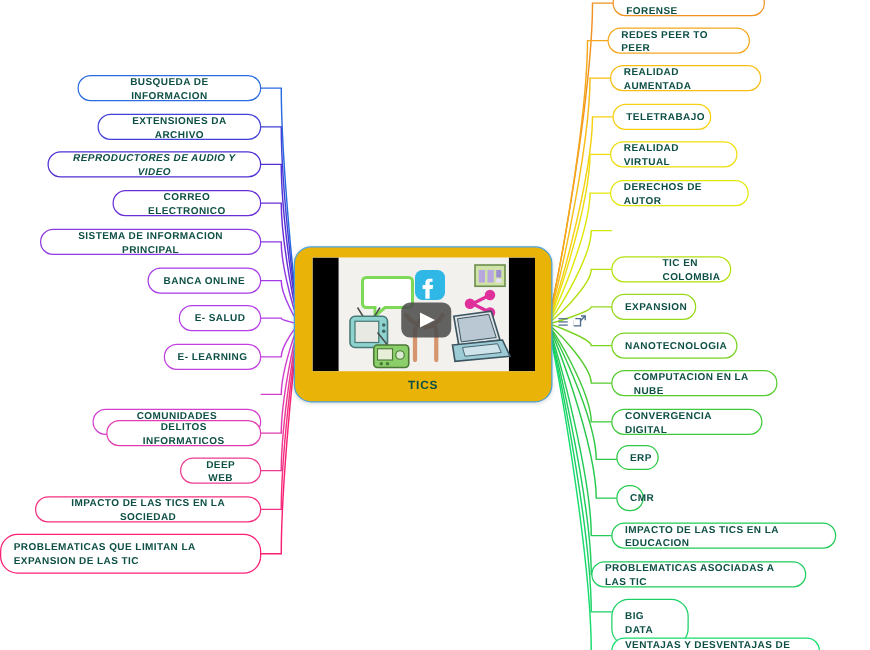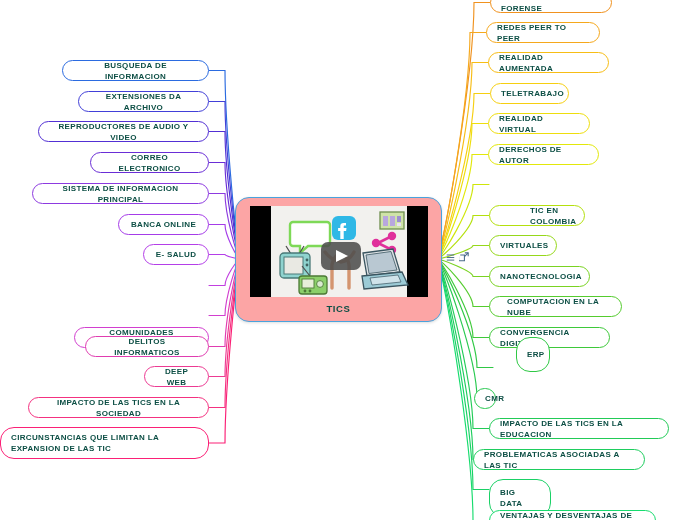--- a/index.html
+++ b/index.html
@@ -54,21 +54,21 @@
     justify-content: flex-start;
     text-align: left;
   }
   #central {
     position: absolute;
     left: 235px;
     top: 197px;
     width: 207px;
     height: 125px;
     box-sizing: border-box;
-    background: #fca5a5;
+    background: #eab308;
     border: 1.5px solid #4aa3dd;
     border-radius: 14px;
     box-shadow: 0 1px 3px rgba(0,0,0,0.13);
     display: flex;
     flex-direction: column;
     align-items: center;
     padding: 8px 8px 0 8px;
   }
   #video-thumb {
     position: relative;
@@ -227,41 +227,42 @@
     </svg>
     <svg class="tool-icon" width="10" height="10" viewBox="0 0 12 12">
       <path d="M1.5 3.5 h5 v7 h-7 v-5" fill="none" stroke="#4a6b8a" stroke-width="1.3"></path>
       <path d="M7 1 h4 v4" fill="none" stroke="#4a6b8a" stroke-width="1.3"></path>
       <line x1="11" y1="1" x2="6.5" y2="5.5" stroke="#4a6b8a" stroke-width="1.3"></line>
     </svg>
   </div>
 
 <div class="node left" style="left: 62px; top: 60px; width: 147px; height: 21px; border-color: rgb(43, 107, 224);"><span>BUSQUEDA DE INFORMACION</span></div>
     <div class="node left" style="left: 78px; top: 91px; width: 131px; height: 21px; border-color: rgb(66, 64, 216);"><span>EXTENSIONES DA ARCHIVO</span></div>
-    <div class="node left" style="left: 38px; top: 121px; width: 171px; height: 21px; border-color: rgb(82, 48, 212);"><span>REPRODUCTORES DE AUDIO Y VIDEO</span></div>
+    <div class="node left" style="left: 38px; top: 121px; width: 171px; height: 21px; border-color: rgb(82, 48, 212); font-style: italic;"><span>REPRODUCTORES DE AUDIO Y VIDEO</span></div>
     <div class="node left" style="left: 90px; top: 152px; width: 119px; height: 21px; border-color: rgb(106, 46, 214);"><span>CORREO ELECTRONICO</span></div>
     <div class="node left" style="left: 32px; top: 183px; width: 177px; height: 21px; border-color: rgb(141, 58, 224);"><span>SISTEMA DE INFORMACION PRINCIPAL</span></div>
     <div class="node left" style="left: 118px; top: 214px; width: 91px; height: 21px; border-color: rgb(165, 60, 232);"><span>BANCA ONLINE</span></div>
     <div class="node left" style="left: 143px; top: 244px; width: 66px; height: 21px; border-color: rgb(180, 63, 232);"><span>E- SALUD</span></div>
+    <div class="node left" style="left: 131px; top: 275px; width: 78px; height: 21px; border-color: rgb(194, 64, 224);"><span>E- LEARNING</span></div>
     <div class="node left" style="left: 74px; top: 305px; width: 135px; height: 21px; border-color: rgb(210, 63, 207); margin-top: 22px;"><span>COMUNIDADES VIRTUALES</span></div>
     <div class="node left" style="left: 85px; top: 336px; width: 124px; height: 21px; border-color: rgb(224, 61, 176);"><span>DELITOS INFORMATICOS</span></div>
     <div class="node left" style="left: 144px; top: 366px; width: 65px; height: 21px; border-color: rgb(236, 59, 147);"><span>DEEP WEB</span></div>
     <div class="node left" style="left: 28px; top: 397px; width: 181px; height: 21px; border-color: rgb(244, 49, 128);"><span>IMPACTO DE LAS TICS EN LA SOCIEDAD</span></div>
-    <div class="node left wrapped" style="left: 0px; top: 427px; width: 209px; height: 32px; border-color: rgb(251, 32, 118);"><span>CIRCUNSTANCIAS QUE LIMITAN LA
+    <div class="node left wrapped" style="left: 0px; top: 427px; width: 209px; height: 32px; border-color: rgb(251, 32, 118);"><span>PROBLEMATICAS QUE LIMITAN LA
 EXPANSION DE LAS TIC</span></div>
     <div class="node right" style="left: 490px; top: -8px; width: 122px; height: 21px; border-color: rgb(240, 146, 31);"><span>INFORMATICA FORENSE</span></div>
     <div class="node right" style="left: 486px; top: 22px; width: 114px; height: 21px; border-color: rgb(245, 168, 28);"><span>REDES PEER TO PEER</span></div>
     <div class="node right" style="left: 488px; top: 52px; width: 121px; height: 21px; border-color: rgb(247, 189, 21);"><span>REALIDAD AUMENTADA</span></div>
     <div class="node right" style="left: 490px; top: 83px; width: 79px; height: 21px; border-color: rgb(246, 207, 16);"><span>TELETRABAJO</span></div>
     <div class="node right" style="left: 488px; top: 113px; width: 102px; height: 21px; border-color: rgb(238, 222, 12); justify-content: center;"><span>REALIDAD VIRTUAL</span></div>
     <div class="node right" style="left: 488px; top: 144px; width: 111px; height: 21px; border-color: rgb(226, 232, 10);"><span>DERECHOS DE AUTOR</span></div>
     <div class="node right" style="left: 489px; top: 205px; width: 96px; height: 21px; border-color: rgb(180, 224, 13); padding-left: 40px;"><span>TIC EN COLOMBIA</span></div>
-    <div class="node right" style="left: 489px; top: 235px; width: 68px; height: 21px; border-color: rgb(150, 216, 26);"><span>VIRTUALES</span></div>
+    <div class="node right" style="left: 489px; top: 235px; width: 68px; height: 21px; border-color: rgb(150, 216, 26);"><span>EXPANSION</span></div>
     <div class="node right" style="left: 489px; top: 266px; width: 101px; height: 21px; border-color: rgb(122, 211, 34);"><span>NANOTECNOLOGIA</span></div>
     <div class="node right" style="left: 489px; top: 296px; width: 133px; height: 21px; border-color: rgb(85, 204, 46); padding-left: 17px;"><span>COMPUTACION EN LA NUBE</span></div>
     <div class="node right" style="left: 489px; top: 327px; width: 121px; height: 21px; border-color: rgb(62, 201, 58);"><span>CONVERGENCIA DIGITAL</span></div>
-    <div class="node right" style="left: 493px; top: 337px; width: 34px; height: 35px; border-color: rgb(47, 200, 69); margin-left: 23px;"><span>ERP</span></div>
-    <div class="node right" style="left: 474px; top: 388px; width: 16px; height: 21px; border-color: rgb(39, 201, 79); text-align: right;"><span>CMR</span></div>
+    <div class="node right" style="left: 493px; top: 356px; width: 34px; height: 20px; border-color: rgb(47, 200, 69);"><span>ERP</span></div>
+    <div class="node right" style="left: 493px; top: 388px; width: 16px; height: 21px; border-color: rgb(39, 201, 79); text-align: right;"><span>CMR</span></div>
     <div class="node right" style="left: 489px; top: 418px; width: 180px; height: 21px; border-color: rgb(34, 203, 87);"><span>IMPACTO DE LAS TICS EN LA EDUCACION</span></div>
     <div class="node right" style="left: 473px; top: 449px; width: 172px; height: 21px; border-color: rgb(30, 205, 94);"><span>PROBLEMATICAS ASOCIADAS A LAS TIC</span></div>
     <div class="node right" style="left: 489px; top: 479px; width: 62px; height: 38px; border-color: rgb(26, 209, 102);"><span>BIG DATA</span></div>
     <div class="node right" style="left: 489px; top: 510px; width: 167px; height: 21px; border-color: rgb(23, 220, 110);"><span>VENTAJAS Y DESVENTAJAS DE LAS TIC</span></div>
   </div>
 
 </body></html>

